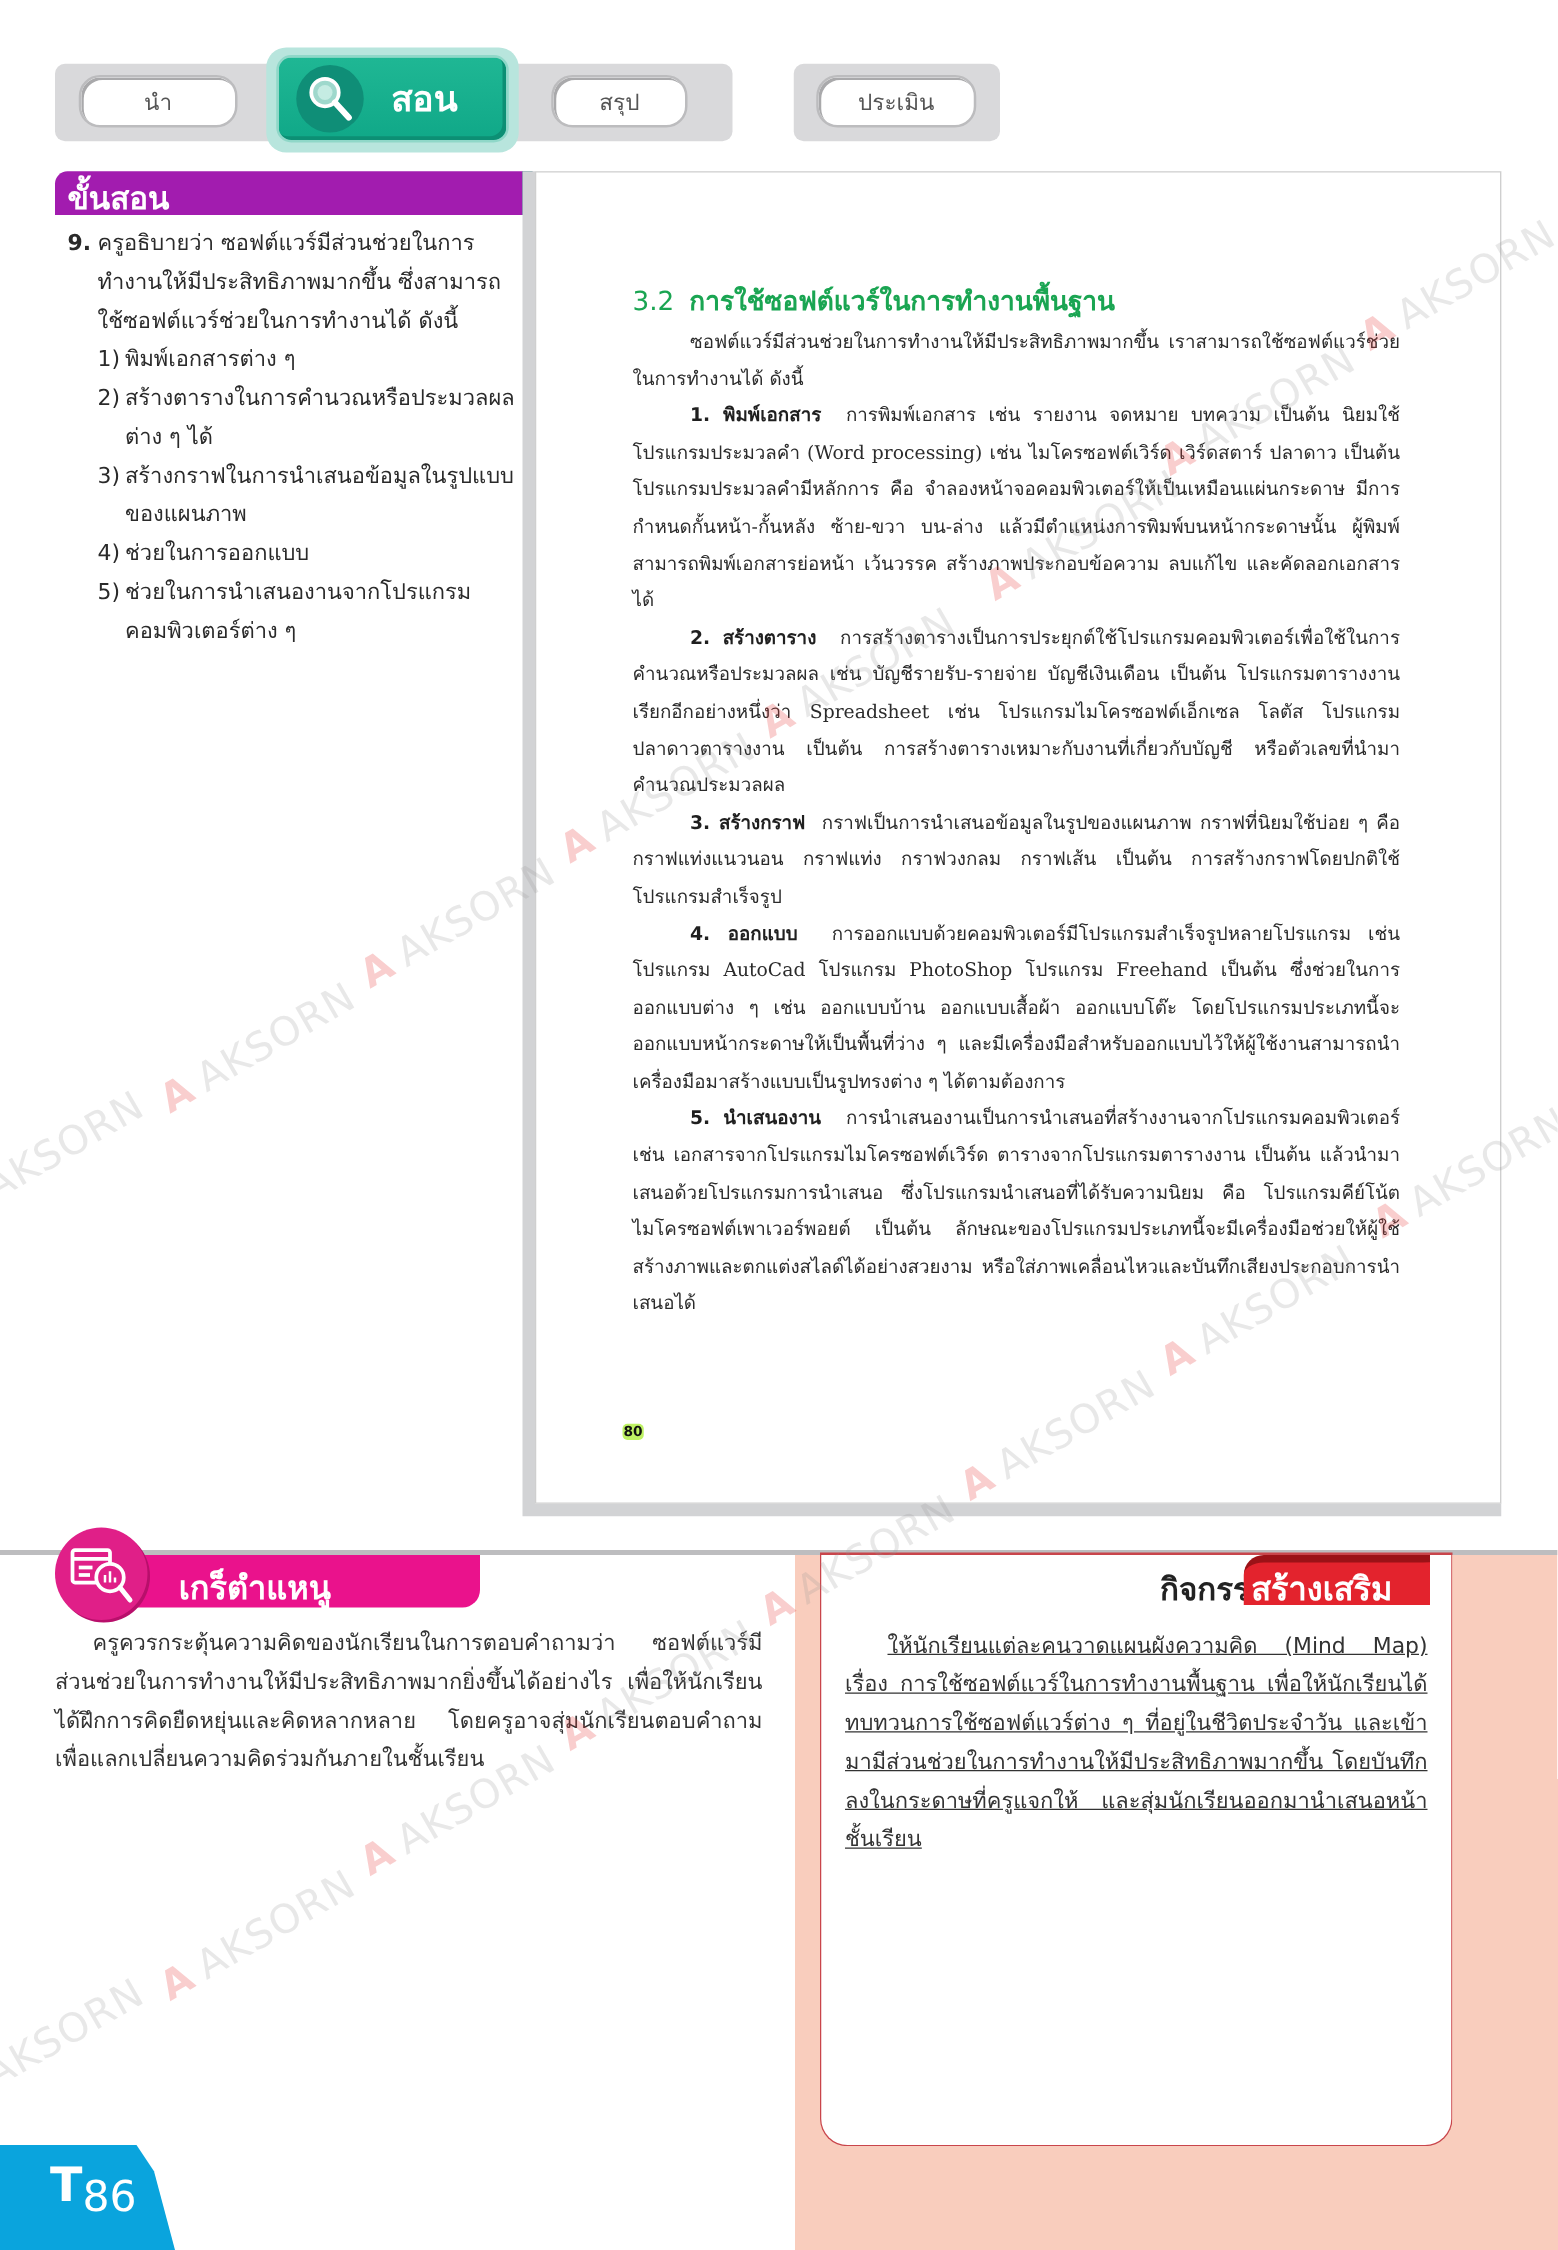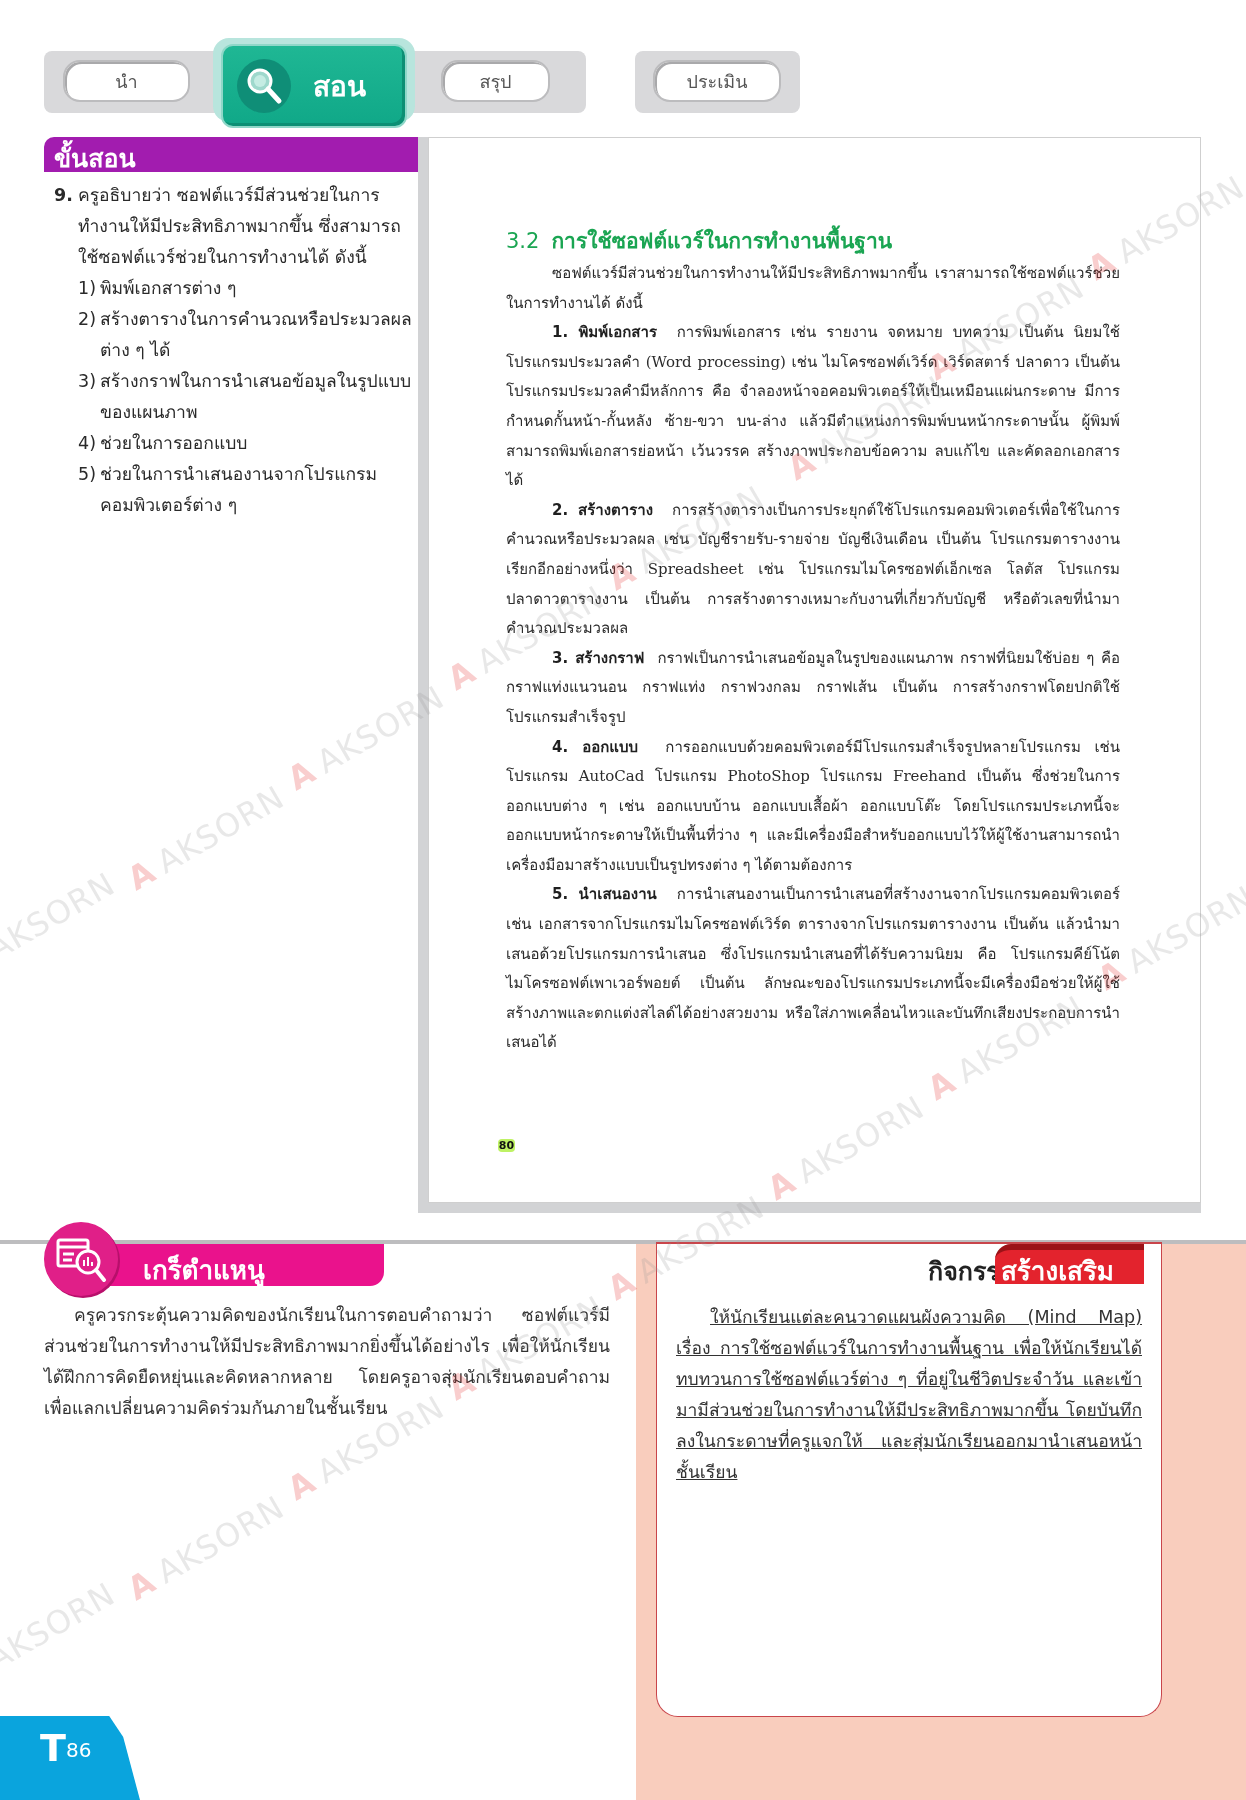--- a/index.html
+++ b/index.html
@@ -26,21 +26,21 @@
     font-size:18px; color:#555; cursor:pointer; box-sizing:border-box;
   }
   .tab-nam { left:63px; width:127px; }
   .tab-sarup { left:441px; width:109px; }
   .tab-pramern { left:653px; width:128px; }
   .tab-active-glow {
     position:absolute; left:213px; top:38px; width:202px; height:84px;
     background:#b8e5dd; border-radius:16px;
   }
   .tab-active {
-    position:absolute; left:221px; top:44px; width:186px; height:84px;
+    position:absolute; left:221px; top:44px; width:186px; height:70px;
     background:linear-gradient(#1fb794,#10a888);
     border-radius:12px; border:2px solid #8fd7c8;
     display:flex; align-items:center; cursor:pointer; box-sizing:border-box;
     box-shadow: inset -3px -3px 0 #0c8f74;
   }
   .tab-active .mag {
     width:54px; height:54px; border-radius:50%;
     background:#0f8e77; margin-left:14px; position:relative;
   }
   .tab-active .mag svg { position:absolute; left:6px; top:6px; }
@@ -151,21 +151,21 @@
   .act-body p { margin:0; text-indent:34px;text-decoration:underline; }
 
   
   .page-tab {
     position:absolute; left:0; top:1716px; width:140px; height:84px;
     background:#0aa4dd;
     clip-path: polygon(0 0, 78% 0, 88% 25%, 100% 100%, 0 100%);
     border-radius:0 28px 0 0;
   }
   .page-tab .T { position:absolute; left:40px; top:10px; color:#fff; font-size:38px; font-weight:bold; }
-  .page-tab .n { position:absolute; left:66px; top:22px; color:#fff; font-size:20px; }
+  .page-tab .n { position:absolute; left:66px; top:22px; color:#fff; font-size:34px; }
 
   
   .wm {
     position:absolute; transform:rotate(-30deg); transform-origin:left bottom;
     font-size:32px; color:rgba(150,150,150,0.22); font-weight:normal; letter-spacing:1px;
     pointer-events:none; white-space:nowrap;
   }
   .wm .a { color:rgba(230,60,60,0.25); font-weight:bold; margin-right:8px; }
 </style>
 </head>

